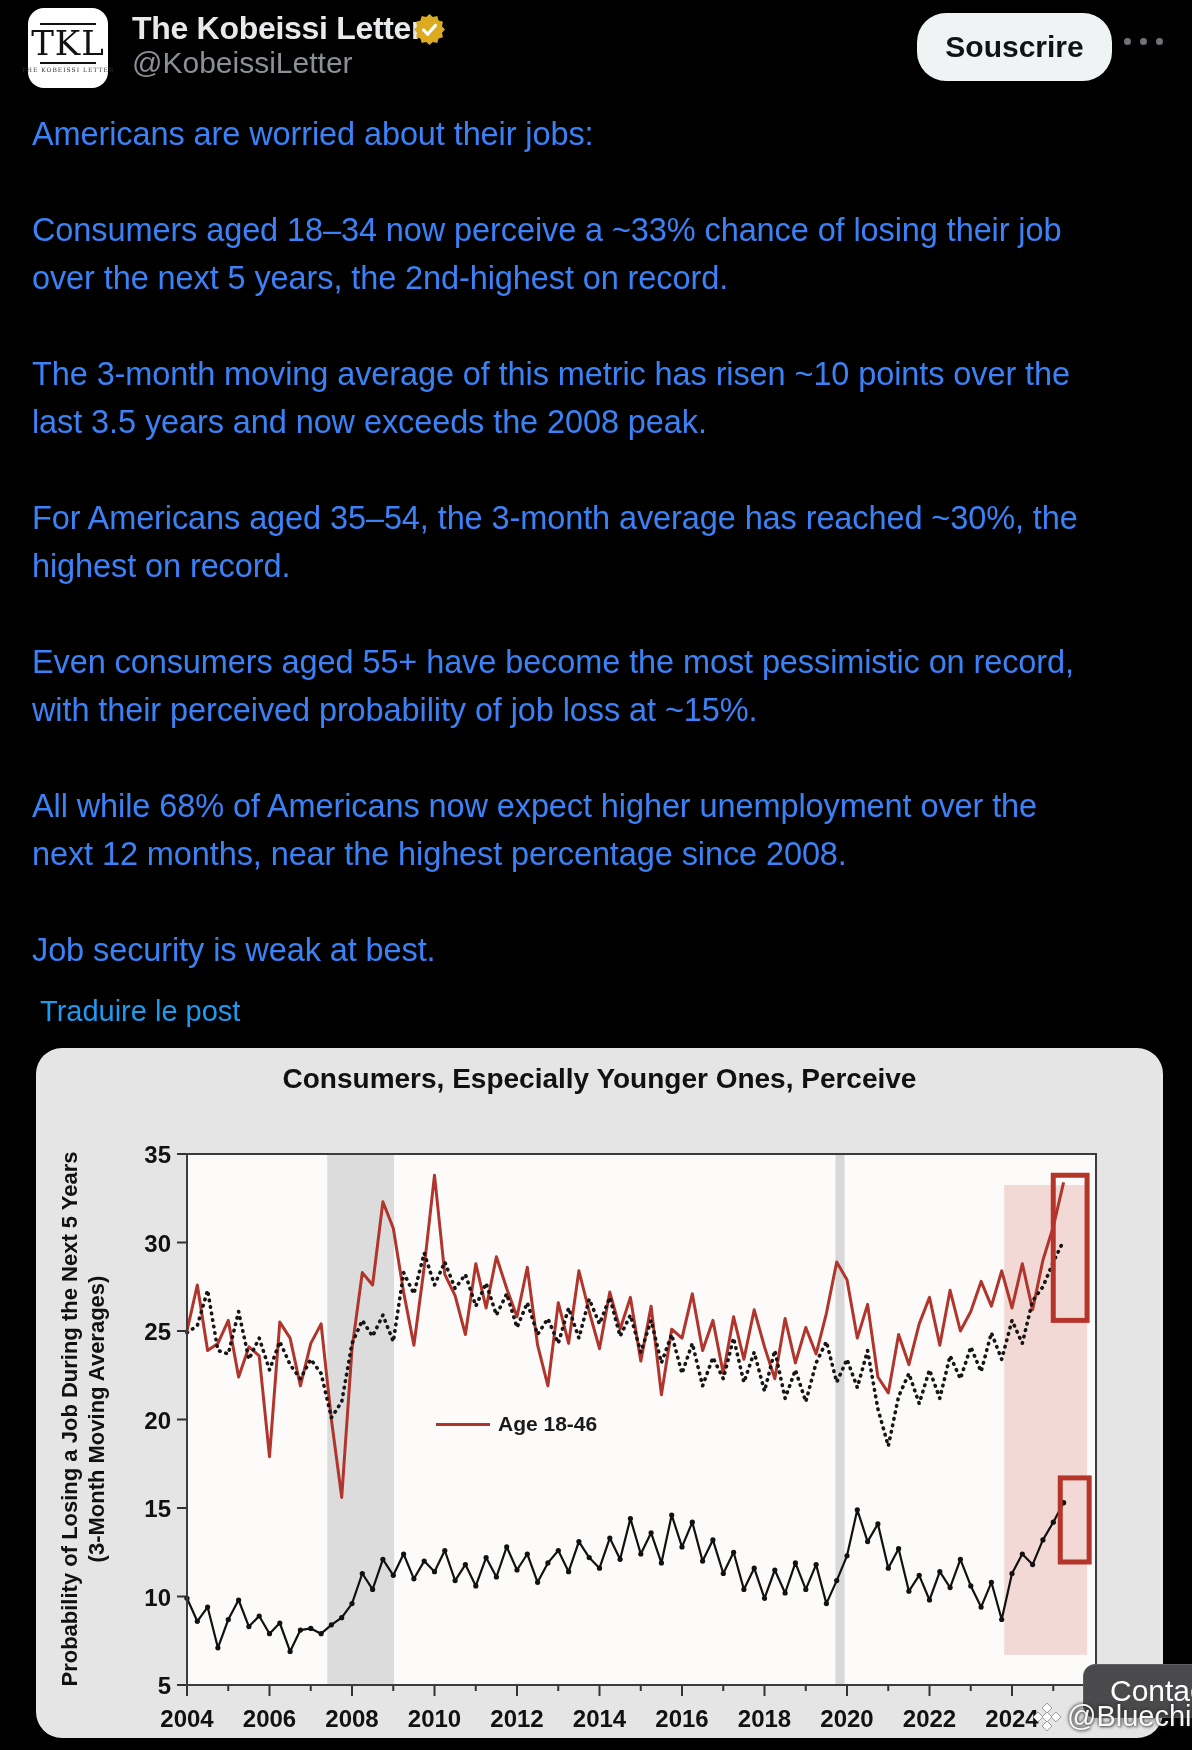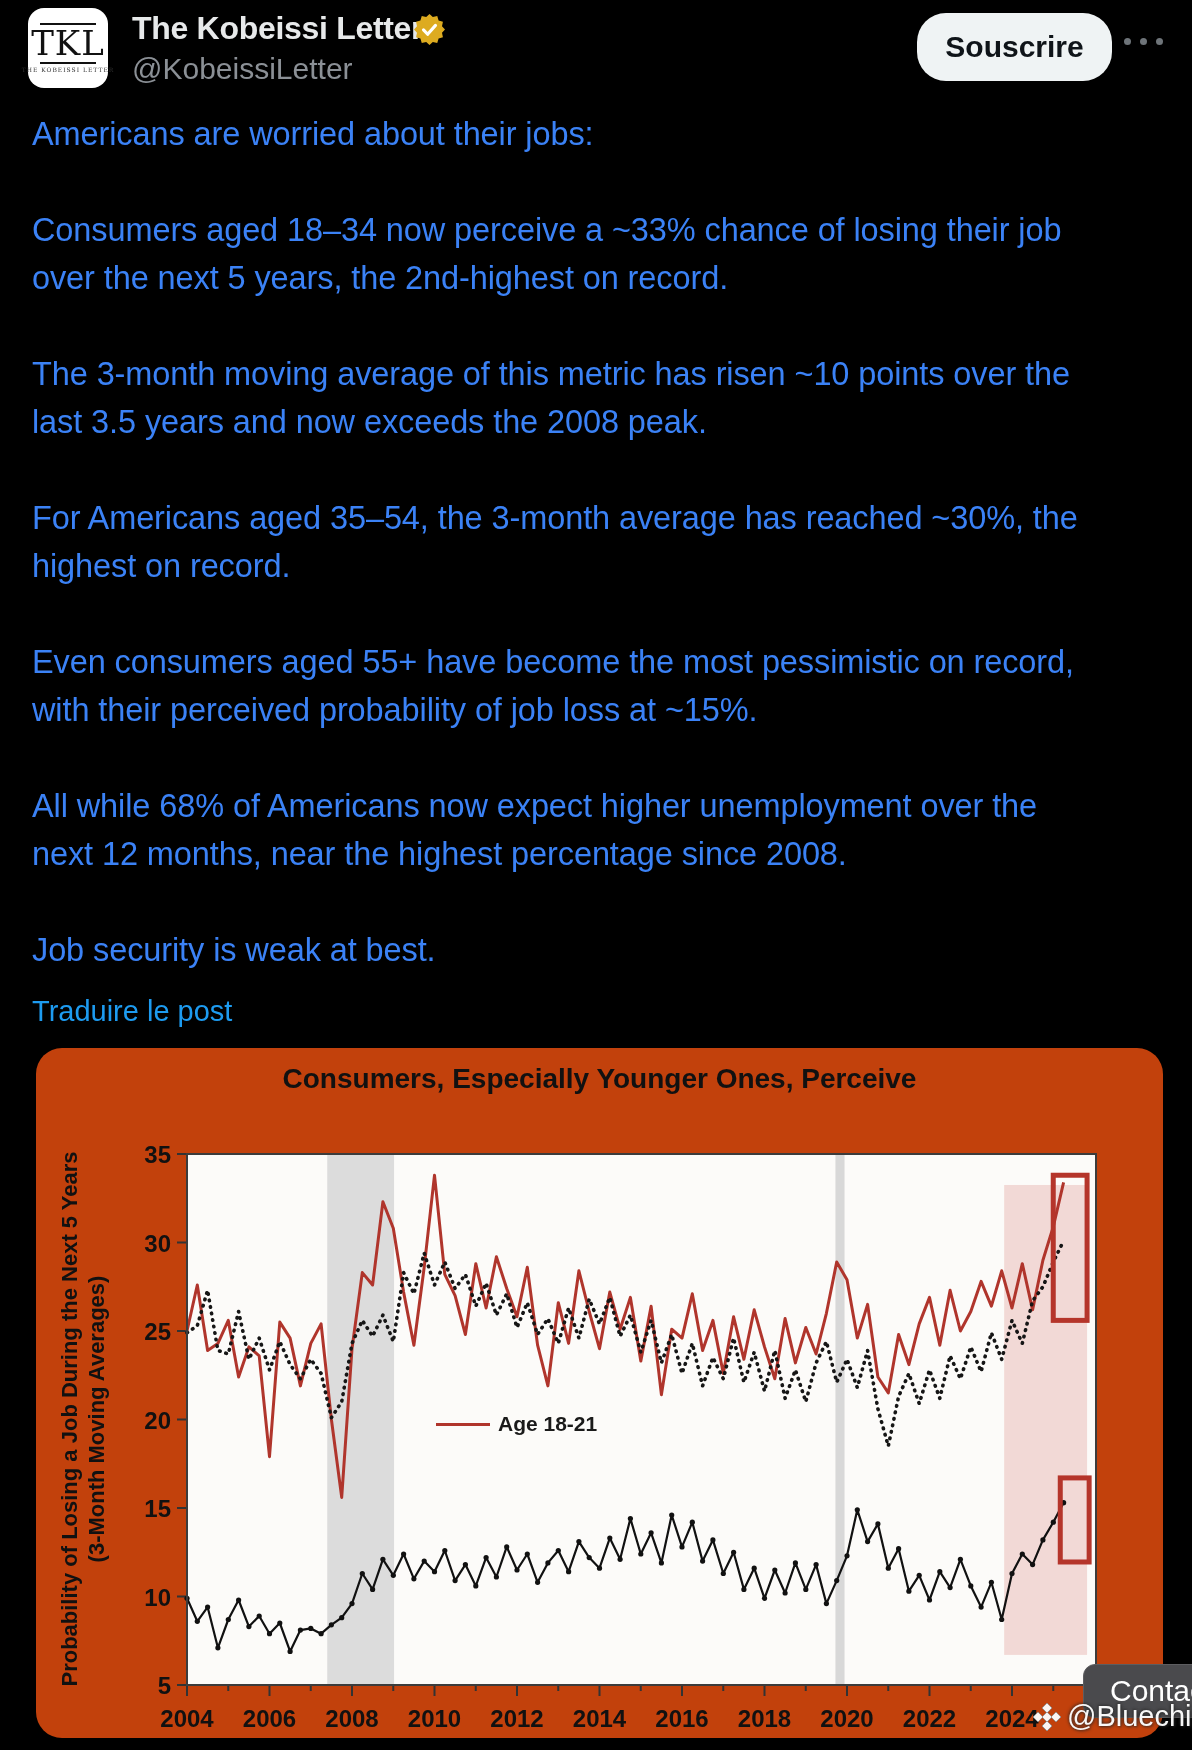--- a/index.html
+++ b/index.html
@@ -23,48 +23,48 @@
   .avatar .caption {
     font-family:"DejaVu Serif", serif; font-size:6px; color:#333;
     letter-spacing:1px; margin-top:2px; white-space:nowrap;
   }
   .display-name {
     position:absolute; left:132px; top:10px; font-size:32px; font-weight:800;
     color:#e7e9ea; letter-spacing:-0.3px; cursor:pointer;
   }
   .badge { position:absolute; left:414px; top:14px; width:31px; height:31px; }
   .handle {
-    position:absolute; left:132px; top:52px; font-size:30px; color:#8b9096;
+    position:absolute; left:132px; top:46px; font-size:30px; color:#8b9096;
   }
   .subscribe-btn {
     position:absolute; left:917px; top:13px; width:195px; height:68px;
     background:#eff3f4; border:none; border-radius:29px;
     font-family:"Liberation Sans", sans-serif;
     font-size:30px; font-weight:700; color:#0f1419; cursor:pointer;
     display:flex; align-items:center; justify-content:center;
   }
   .more-btn {
     position:absolute; left:1124px; top:34px; width:52px; height:14px;
     display:flex; gap:9px; align-items:center; cursor:pointer;
   }
   .more-btn i { width:7px; height:7px; border-radius:50%; background:#6e7479; }
   
   .post-text {
     position:absolute; left:32px; top:110px; width:1126px;
     font-size:32.5px; line-height:48px; color:#3b82f6;
     white-space:pre-line; letter-spacing:-0.1px;
   }
   .translate-link {
-    position:absolute; left:32px; top:995px; font-size:29px; color:#1d9bf0;
+    position:absolute; left:40px; top:995px; font-size:29px; color:#1d9bf0;
     cursor:pointer; text-decoration:none;
   }
   
   .chart-card {
     position:absolute; left:36px; top:1048px; width:1127px; height:690px;
-    background:#c2410c; border-radius:26px; overflow:hidden;
+    background:#e5e5e5; border-radius:26px; overflow:hidden;
   }
   .chart-title {
     position:absolute; left:0; width:100%; text-align:center;
     font-size:28px; font-weight:700; color:#111; line-height:38px;
   }
   .chart-title.l1 { top:12px; }
   .chart-title.l2 { top:50px; }
   .y-axis-title {
     position:absolute; left:-252px; top:343px; width:600px; height:56px;
     transform:rotate(-90deg); text-align:center;
@@ -296,21 +296,21 @@
         <circle cx="1006.9" cy="491.9" r="2.6" fill="#111111"></circle>
         <circle cx="1017.3" cy="474.2" r="2.6" fill="#111111"></circle>
         <circle cx="1027.6" cy="454.7" r="2.6" fill="#111111"></circle>
         <rect x="1017.25" y="127.24000000000005" width="33.82499999999732" height="145.13999999999993" fill="none" stroke="#b5352b" stroke-width="5"></rect>
         <rect x="1024.262500000003" y="429.91" width="28.874999999992497" height="84.07499999999999" fill="none" stroke="#b5352b" stroke-width="5"></rect>
         <rect x="151" y="106" width="909" height="531" fill="none" stroke="#3c3c3c" stroke-width="2"></rect>
       </svg>
     <div class="legend">
       <div class="legend-row">
         <span class="sample sample-solid"></span>
-        <span class="legend-label">Age 18-21</span>
+        <span class="legend-label">Age 18-46</span>
       </div>
     </div>
   </div>
 
   <button class="contact-btn">Contact</button>
   <div class="watermark">
     <svg width="30" height="30" viewBox="0 0 30 30">
       <g fill="rgba(255,255,255,0.95)" stroke="#888" stroke-width="0.8">
         <rect x="11.5" y="2.5" width="7" height="7" transform="rotate(45 15 6)"></rect>
         <rect x="11.5" y="20.5" width="7" height="7" transform="rotate(45 15 24)"></rect>

